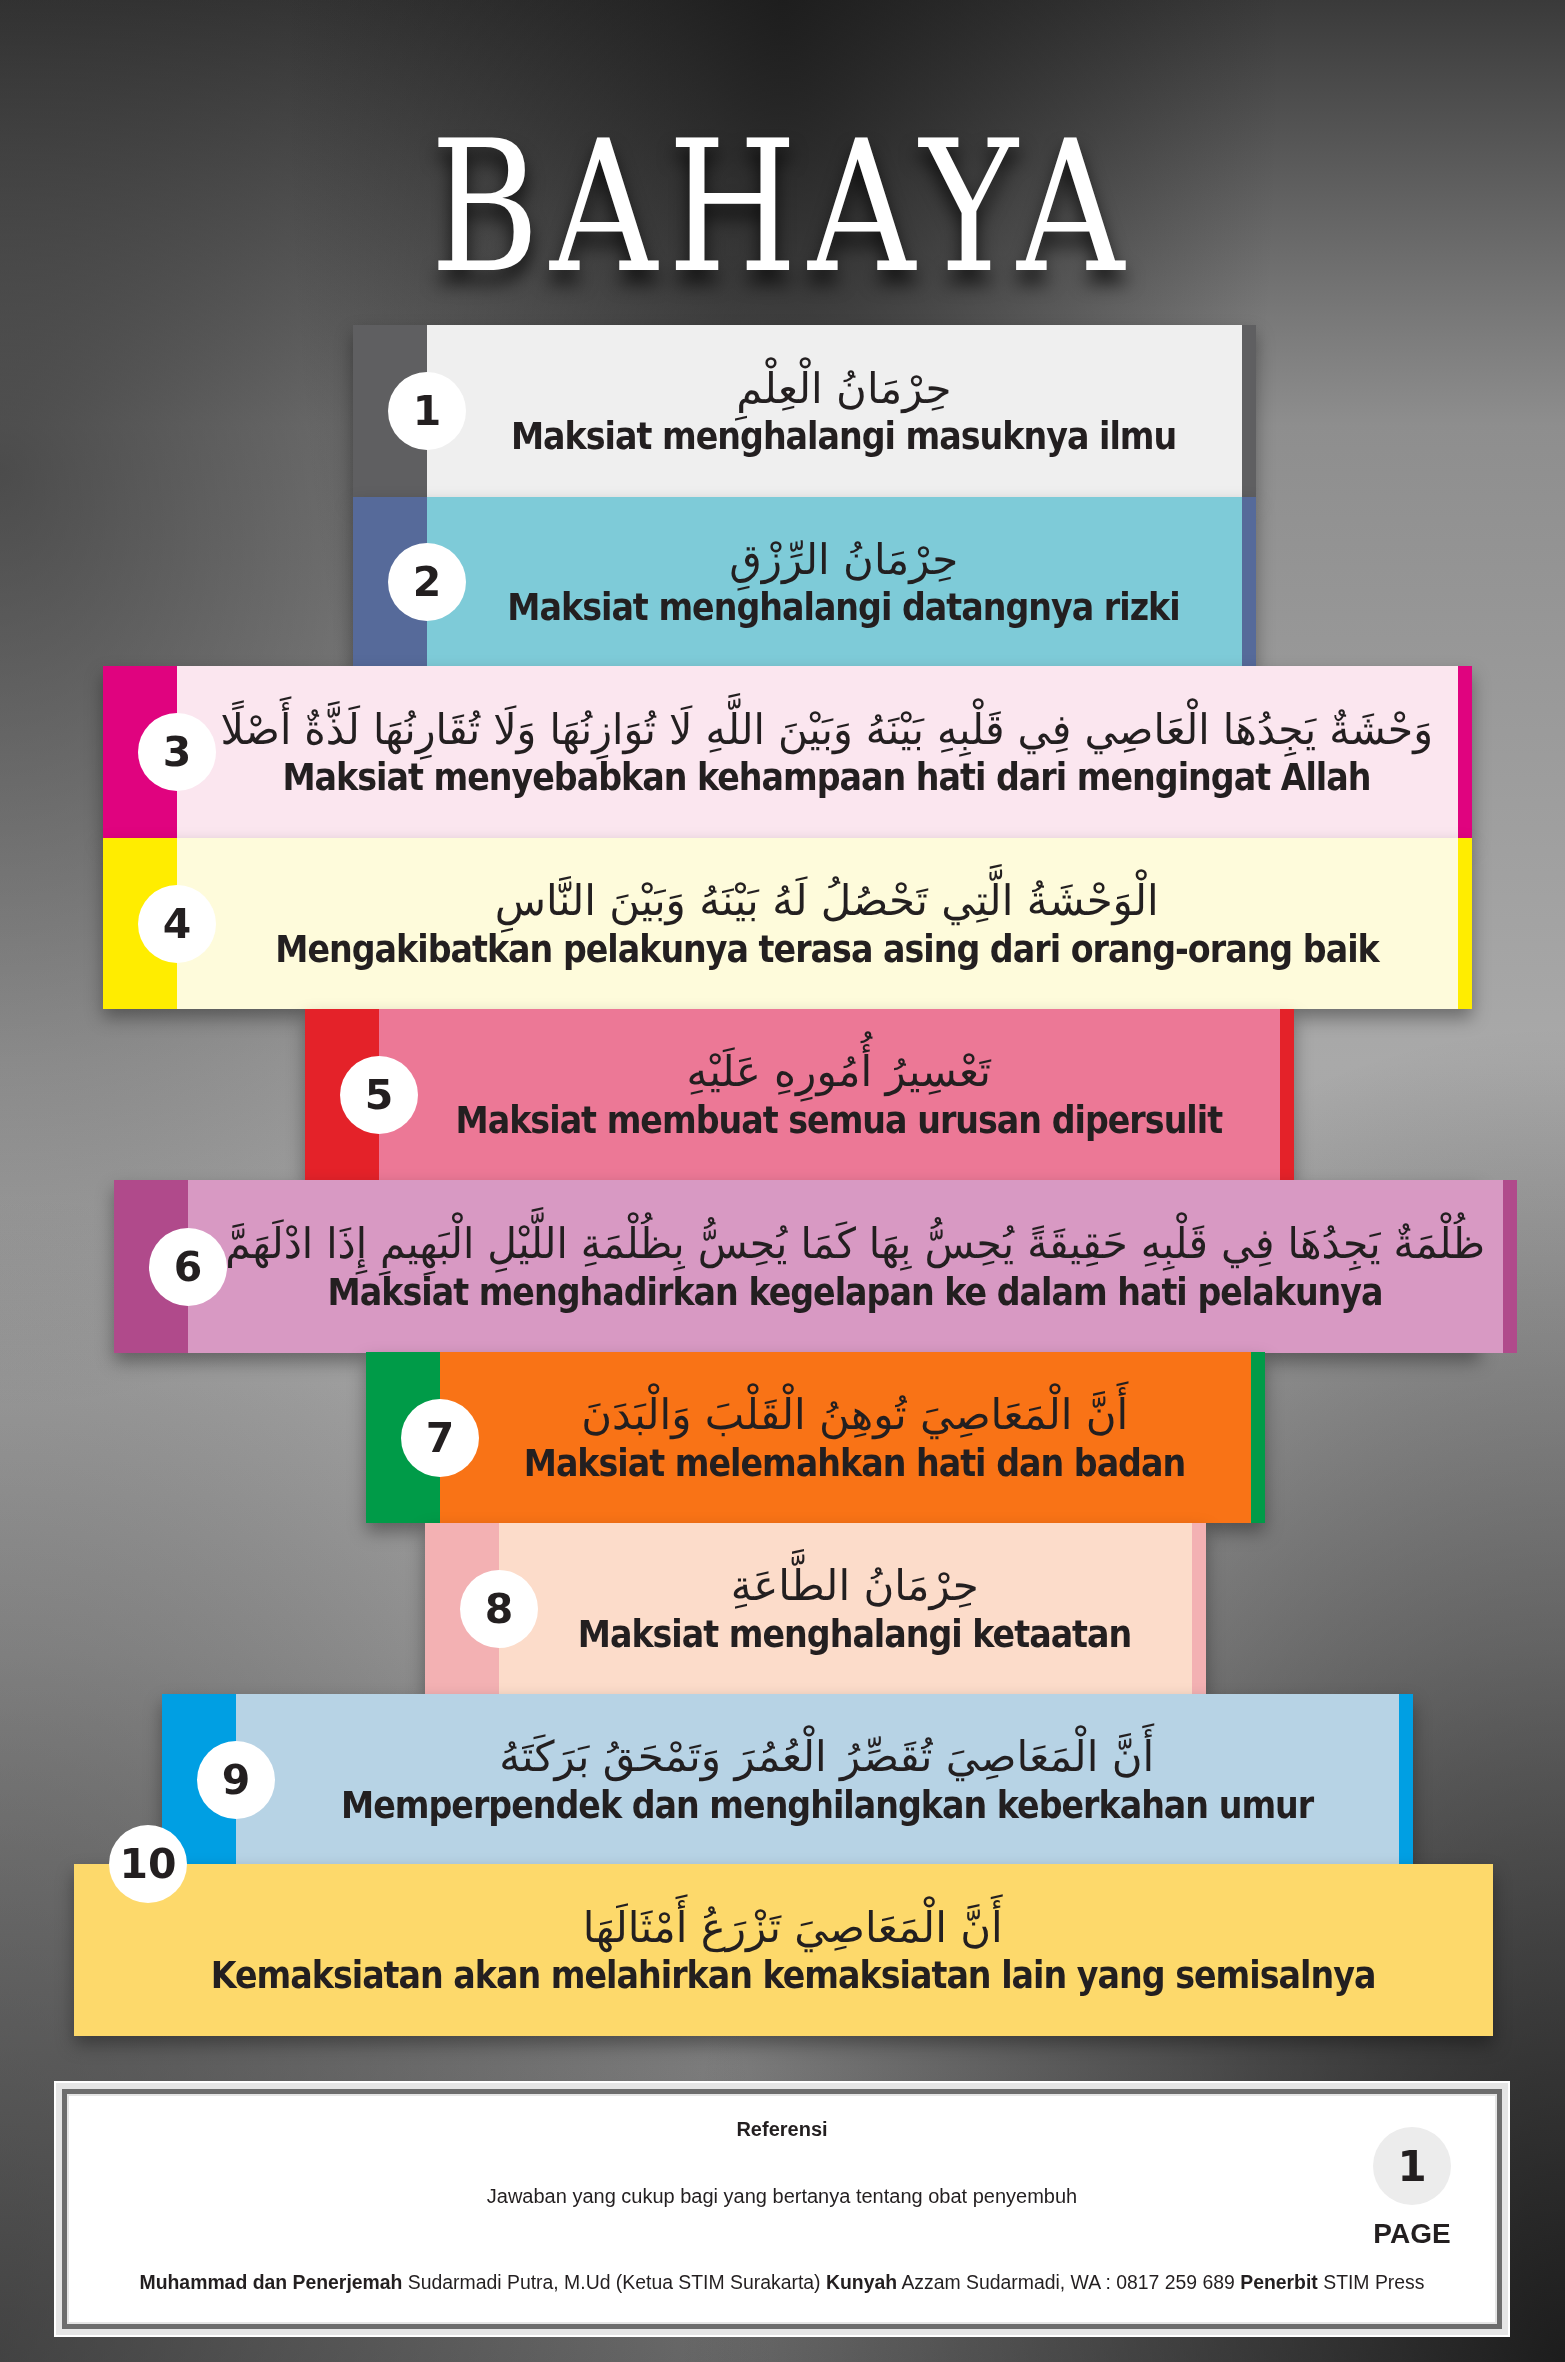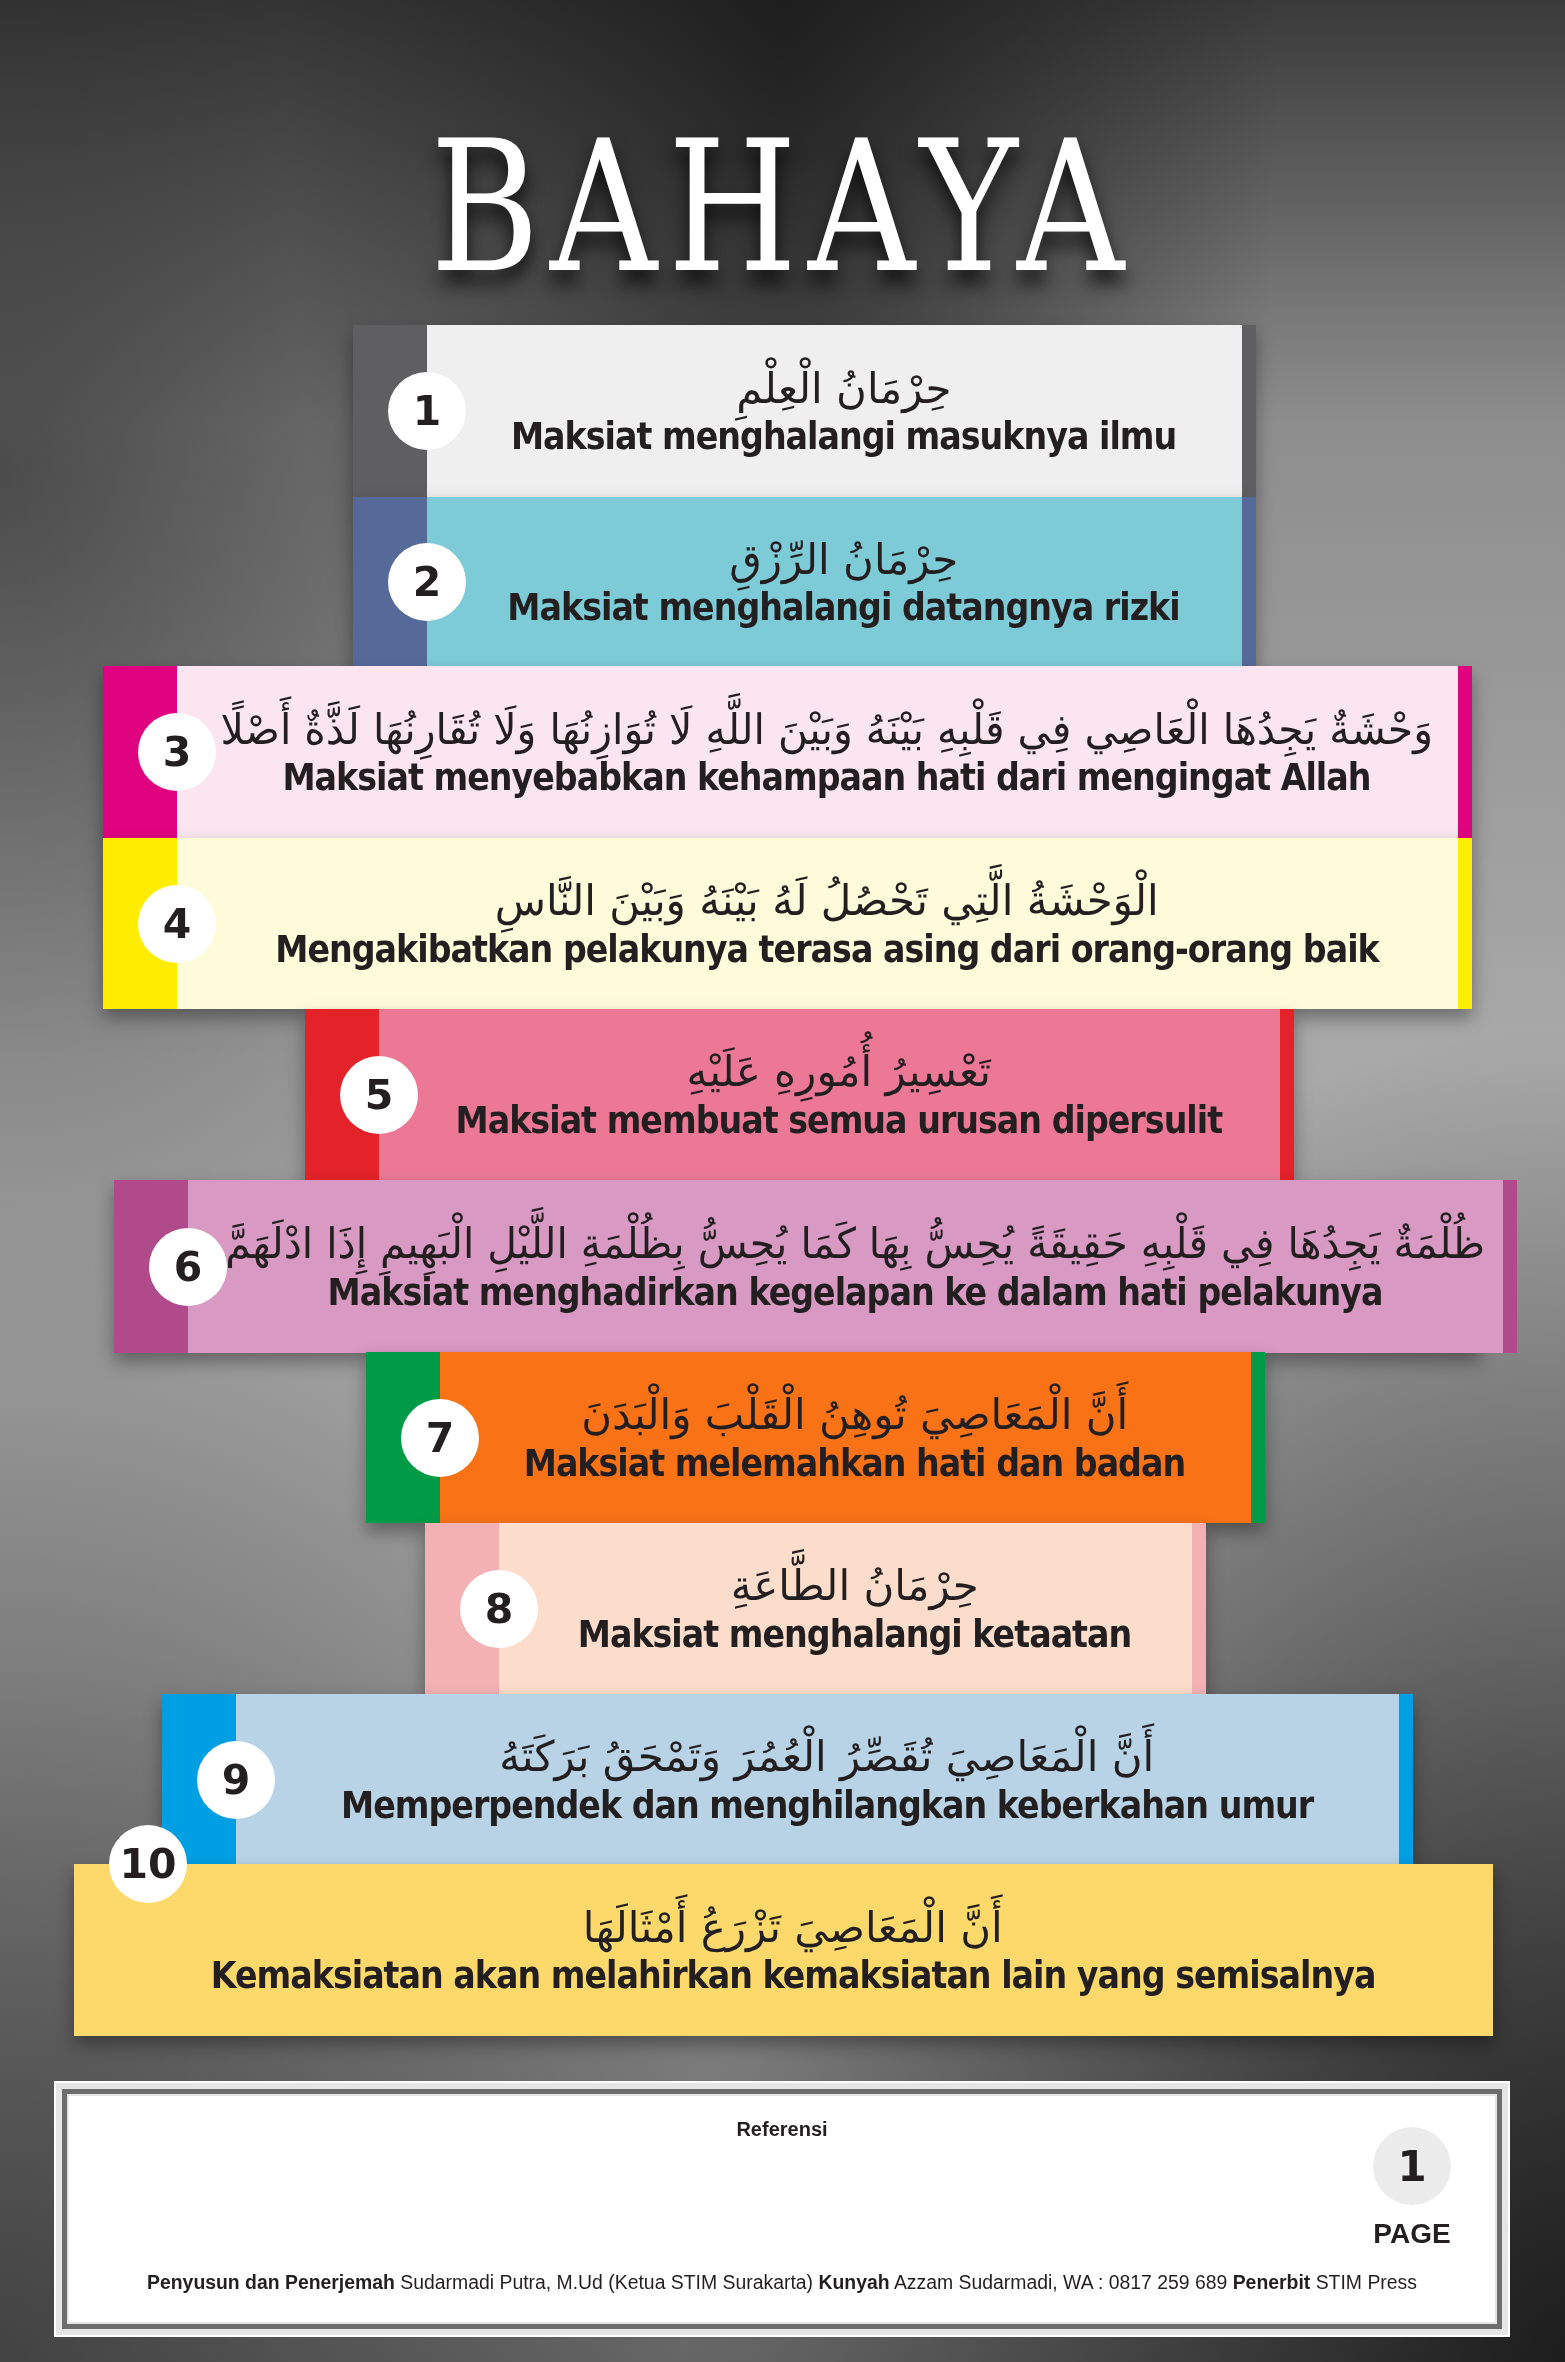--- a/index.html
+++ b/index.html
@@ -161,22 +161,23 @@
       <div class="arabic" style="transform: scaleX(1);">أَنَّ الْمَعَاصِيَ تَزْرَعُ أَمْثَالَهَا</div>
       <div class="latin" style="transform: scaleX(0.9);">Kemaksiatan akan melahirkan kemaksiatan lain yang semisalnya</div>
     </div>
     <div class="stripe-r" style="background: rgb(239, 138, 27);"></div>
   </div>
   </div>
 
 <div class="footer">
   <div class="footer-inner">
     <div class="ref-title">Referensi</div>
+    <div class="ref-line" style="top: 89px;">Jawaban yang cukup bagi yang bertanya tentang obat penyembuh</div>
     <div class="credits">
-      <b>Penyusun dan Penerjemah</b>
+      <b>Muhammad dan Penerjemah</b>
       <span>Sudarmadi Putra, M.Ud (Ketua STIM Surakarta)</span>
       <b>Kunyah</b>
       <span>Azzam Sudarmadi, WA : 0817 259 689</span>
       <b>Penerbit</b>
       <span>STIM Press</span>
     </div>
     <div class="page-badge">
       <div class="page-circle">1</div>
       <div class="page-label">PAGE</div>
     </div>

